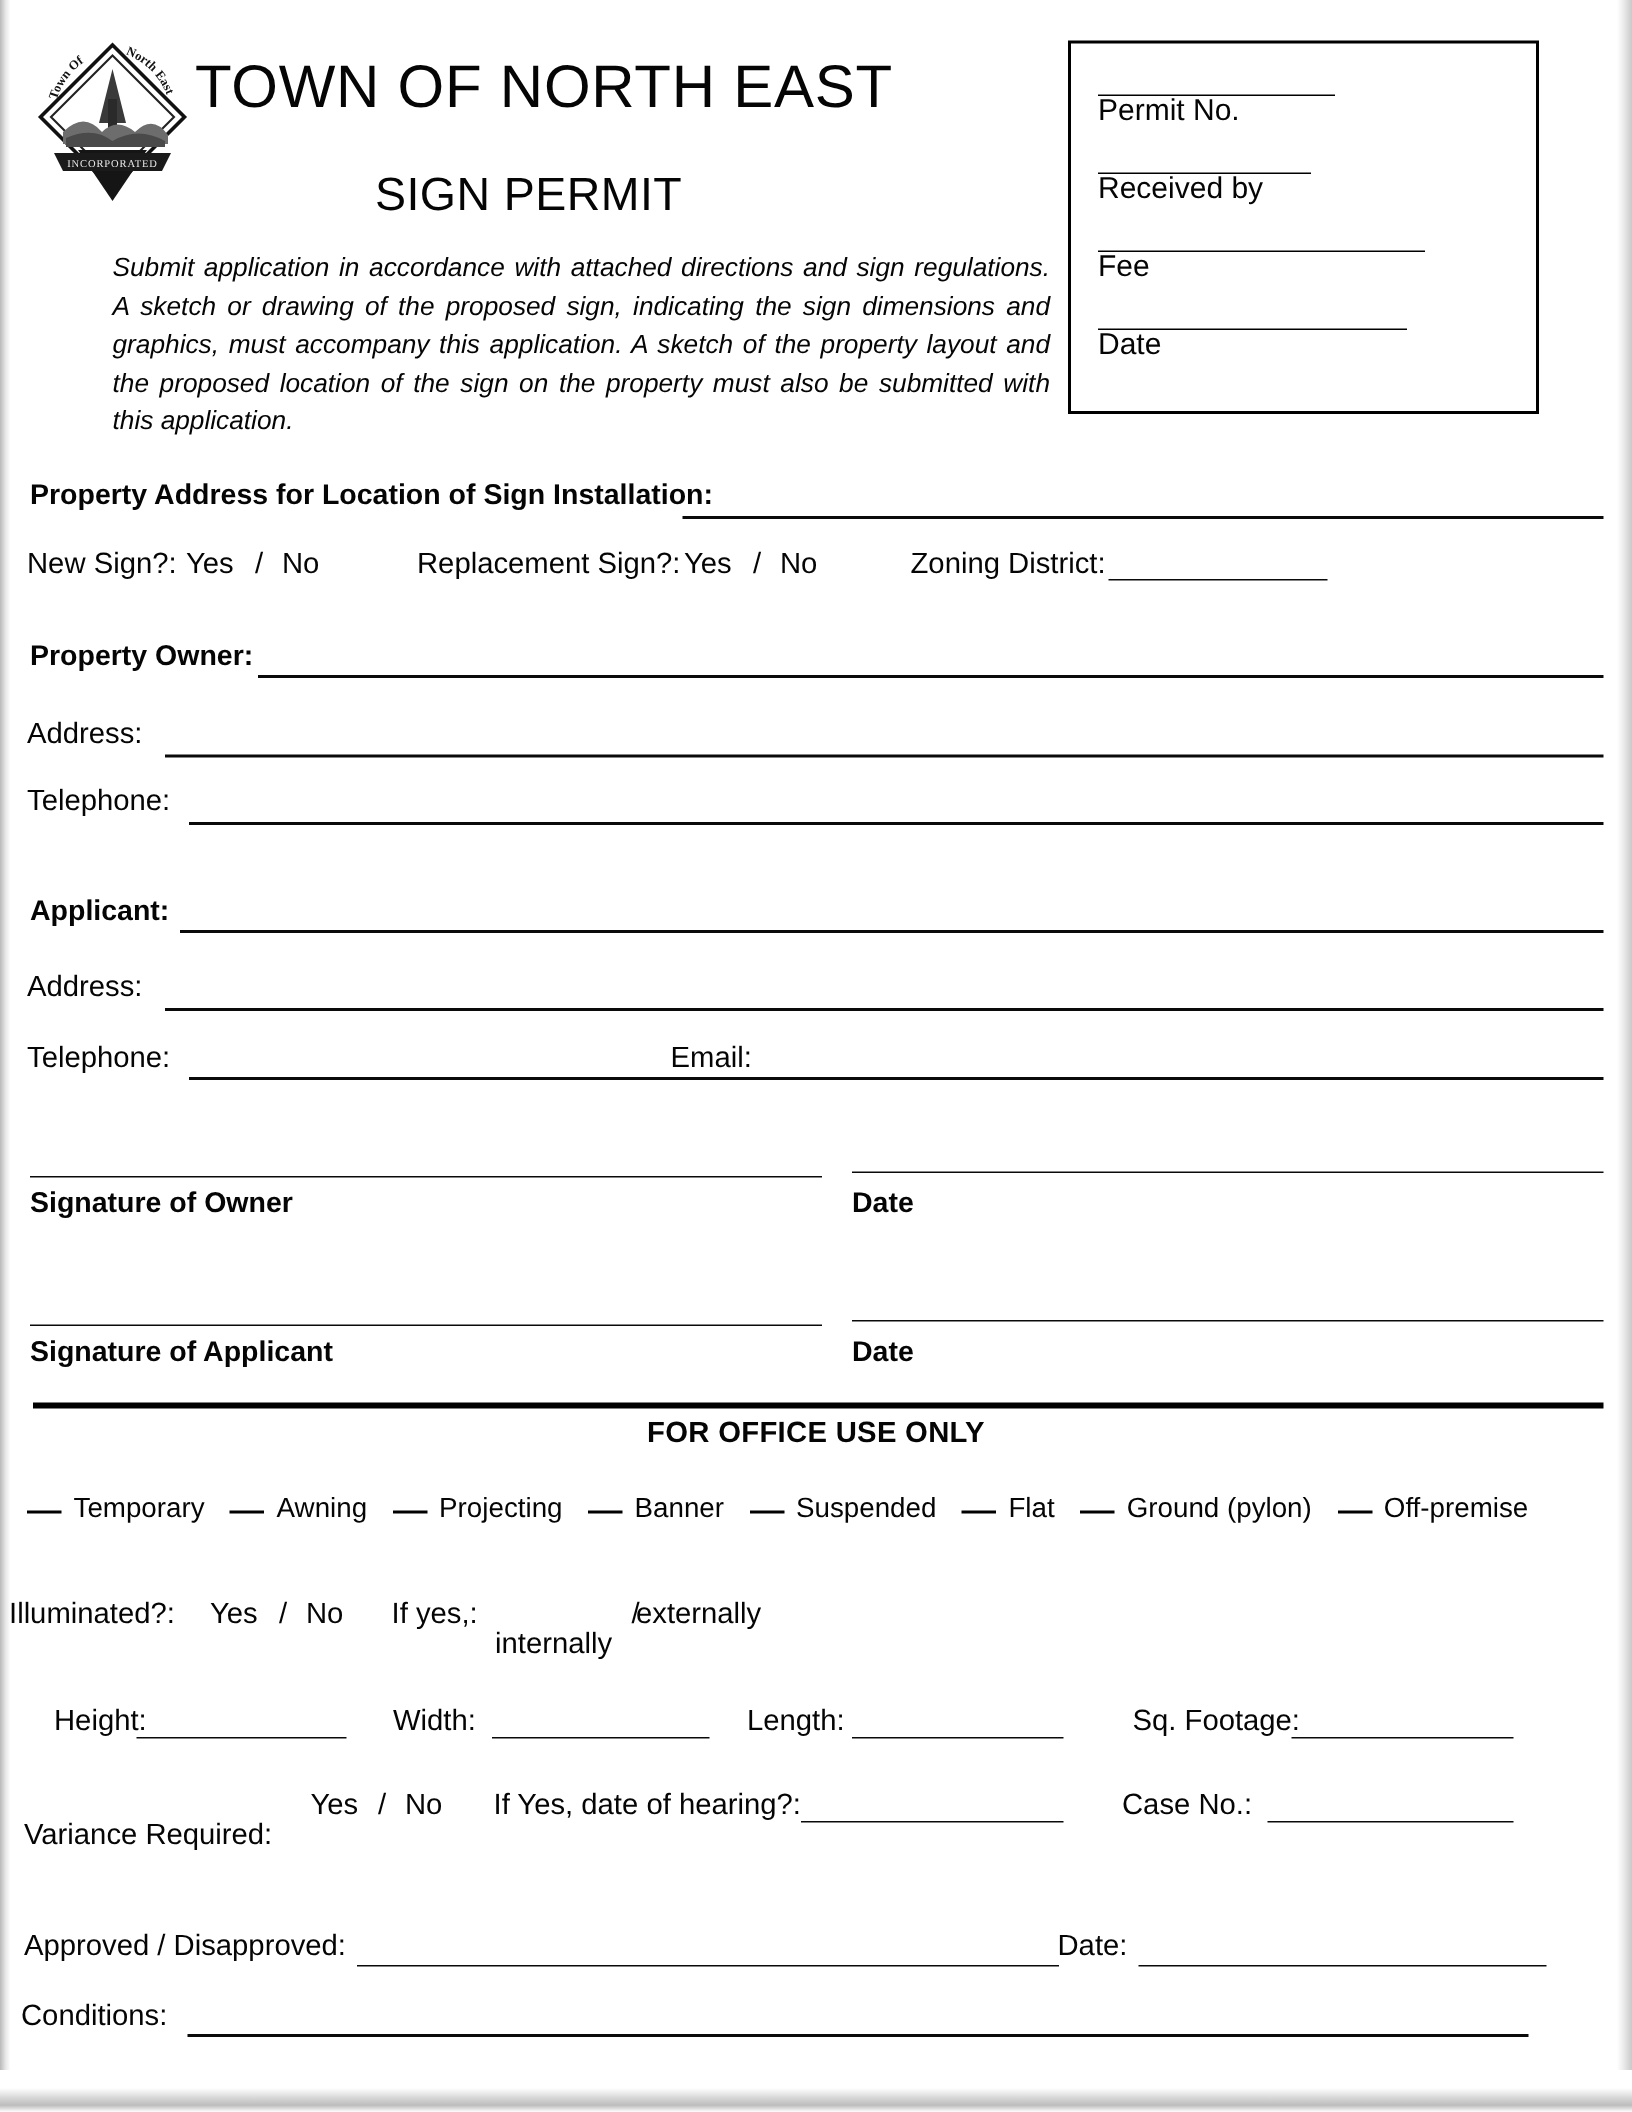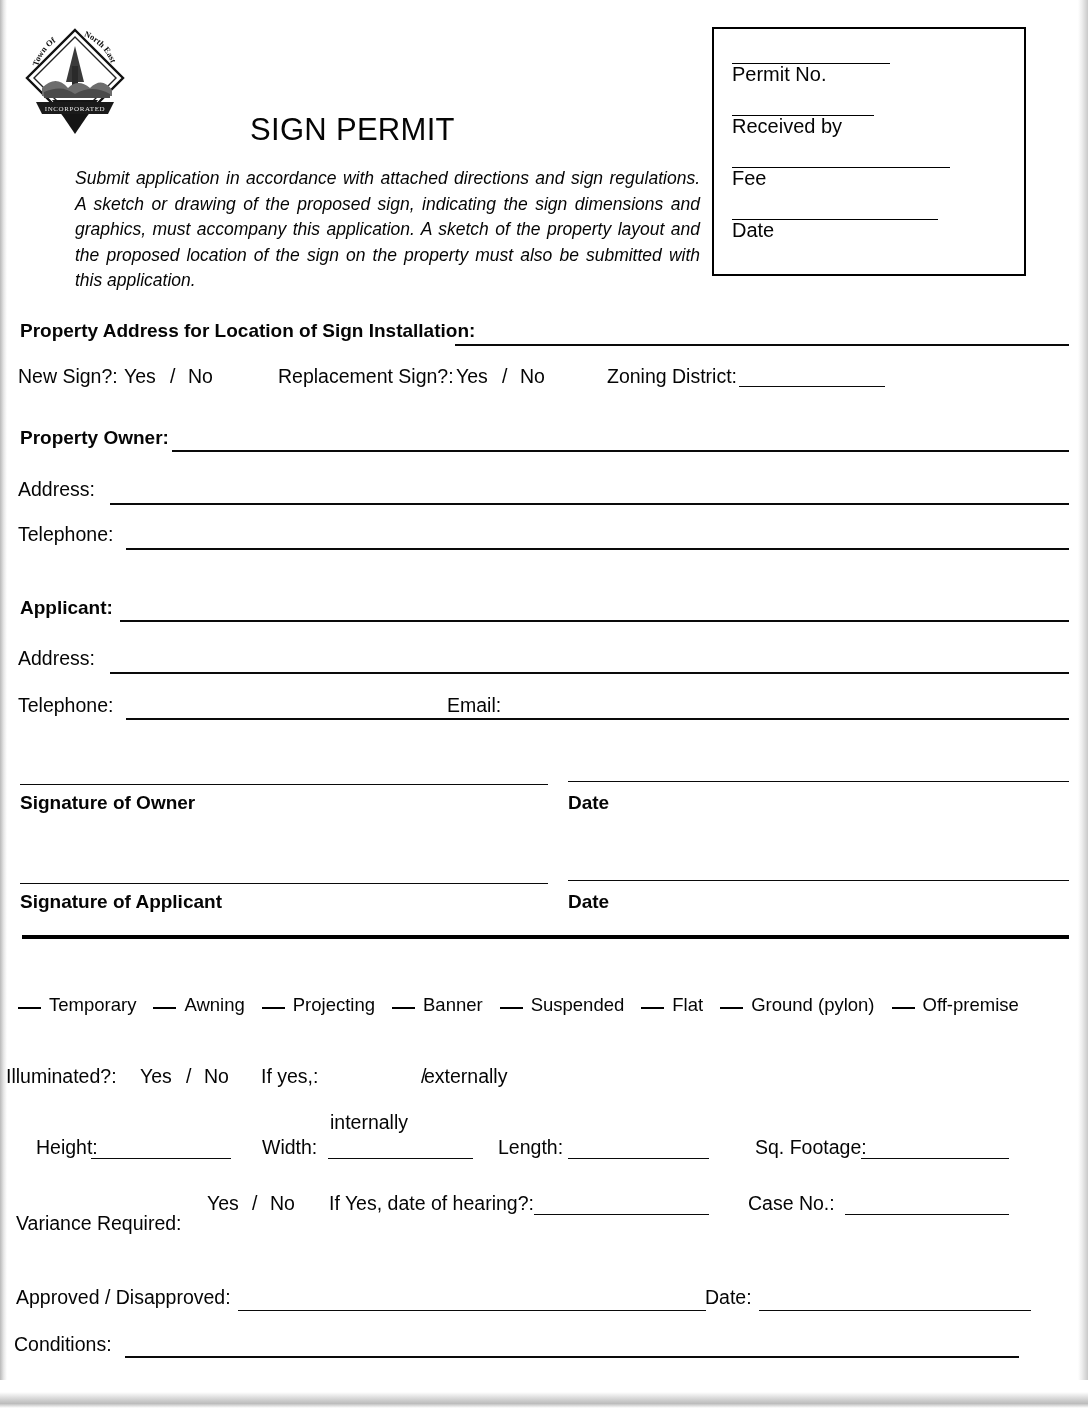--- a/index.html
+++ b/index.html
@@ -116,20 +116,21 @@
       </text>
       <text font-family="Liberation Serif, serif" font-size="8.5" fill="#111" font-weight="bold">
         <textPath href="#arcR" startOffset="14%">North East</textPath>
       </text>
 
       <path d="M14,76 L92,76 L86,88 L20,88 Z" fill="#1a1a1a"></path>
       <text x="53" y="85" text-anchor="middle" font-family="Liberation Serif, serif" font-size="7" fill="#e8e8e8" letter-spacing="0.6">INCORPORATED</text>
     </svg>
   </div>
 
+  <div class="abs" id="town-title">TOWN OF NORTH EAST</div>
 
   <div class="abs" id="permit-title">SIGN PERMIT</div>
 
   <div class="abs" id="instructions">Submit application in accordance with attached directions and sign regulations. A sketch or drawing of the proposed sign, indicating the sign dimensions and graphics, must accompany this application.  A sketch of the property layout and the proposed location of the sign on the property must also be submitted with this application.</div>
 
   <div class="abs" id="permit-box">
 
     <div class="pb-row" style="top:34px;">
       <span class="lbl">Permit No.</span>
       <span class="rule" style="width:158px;"></span>
@@ -194,20 +195,21 @@
   <div class="abs lbl-b" style="left:568px;top:792px;">Date</div>
 
   <div class="rule thin abs" style="left:20px;top:883px;width:528px;"></div>
   <div class="abs lbl-b" style="left:20px;top:891px;">Signature of Applicant</div>
 
   <div class="rule thin abs" style="left:568px;top:880px;width:501px;"></div>
   <div class="abs lbl-b" style="left:568px;top:891px;">Date</div>
 
   <div class="hr-thick abs" style="left:22px;top:935px;width:1047px;"></div>
 
+  <div class="abs" id="office-title">FOR OFFICE USE ONLY</div>
 
   <div class="abs" id="signtypes">
     <span class="st">
       <span class="blank"></span>
       <span>Temporary</span>
     </span>
     <span class="st">
       <span class="blank"></span>
       <span>Awning</span>
     </span>
@@ -235,21 +237,21 @@
       <span class="blank"></span>
       <span>Off-premise</span>
     </span>
   </div>
 
   <div class="abs lbl-n" style="left:6px;top:1065px;">Illuminated?:</div>
   <div class="abs lbl-n" style="left:140px;top:1065px;">Yes</div>
   <div class="abs lbl-n" style="left:186px;top:1065px;">/</div>
   <div class="abs lbl-n" style="left:204px;top:1065px;">No</div>
   <div class="abs lbl-n" style="left:261px;top:1065px;">If yes,:</div>
-  <div class="abs lbl-n" style="left:330px;top:1111px;">internally</div>
+  <div class="abs lbl-n" style="left:330px;top:1085px;">internally</div>
   <div class="abs lbl-n" style="left:421px;top:1065px;">/</div>
   <div class="abs lbl-n" style="left:424px;top:1065px;">externally</div>
 
   <div class="abs lbl-n" style="left:36px;top:1136px;text-align:right;">Height:</div>
   <div class="rule thin abs" style="left:91px;top:1158px;width:140px;"></div>
 
   <div class="abs lbl-n" style="left:262px;top:1136px;">Width:</div>
   <div class="rule thin abs" style="left:328px;top:1158px;width:145px;"></div>
 
   <div class="abs lbl-n" style="left:498px;top:1136px;">Length:</div>

